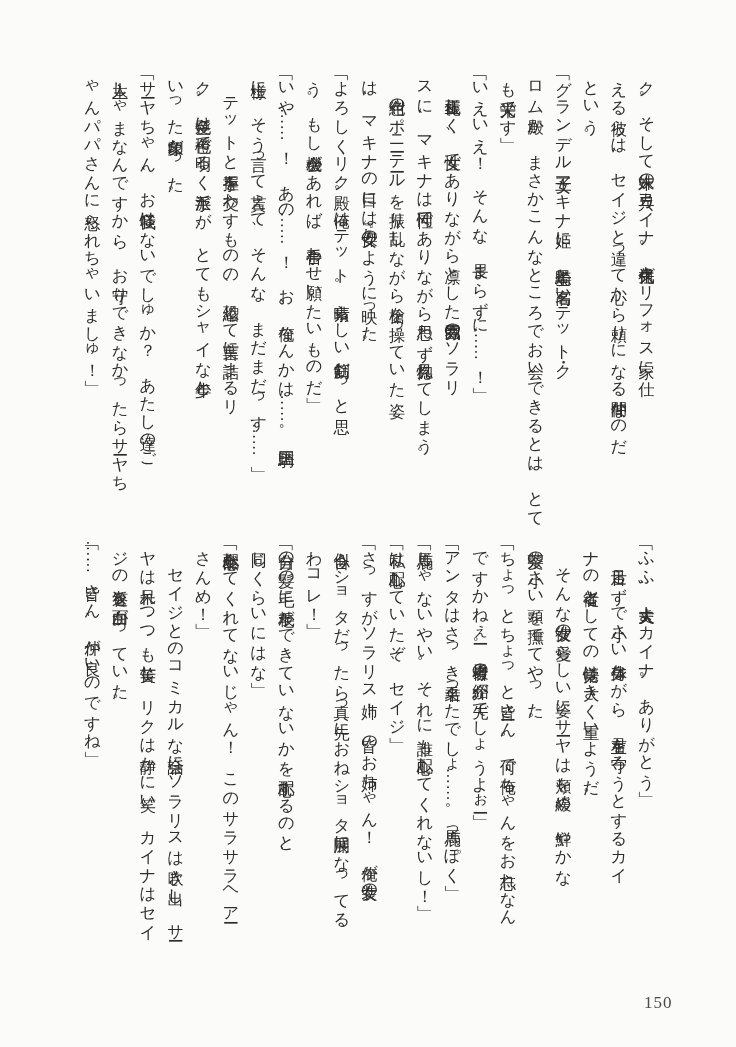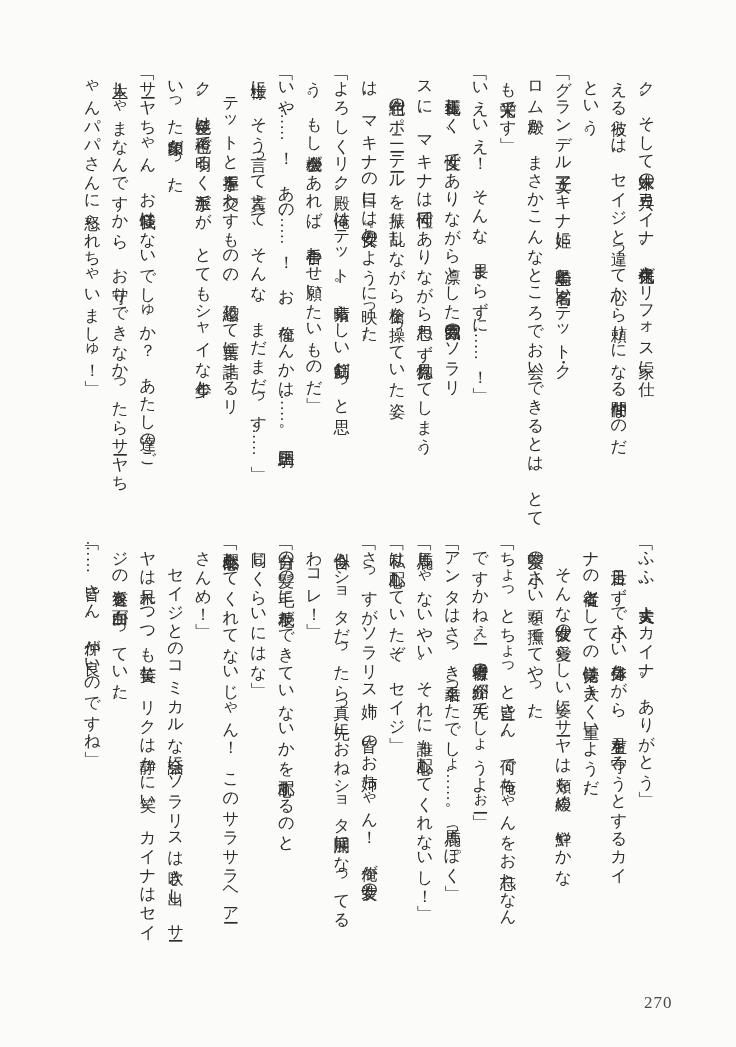--- a/index.html
+++ b/index.html
@@ -87,14 +87,14 @@
       <div class="tline">わコレ！」</div>
       <div class="tline">「自分の髪の毛に枝毛ができていないかを心配するのと、</div>
       <div class="tline">同じくらいにはな」</div>
       <div class="tline">「全然心配してくれてないじゃん！　このサラサラヘアー</div>
       <div class="tline">さんめ！」</div>
       <div class="tline">　セイジとのコミカルな会話にソラリスは吹き出し、サー</div>
       <div class="tline">ヤは呆れつつも苦笑し、リクは静かに笑い、カイナはセイ</div>
       <div class="tline">ジの返答を面白がっていた。</div>
       <div class="tline">「……皆さん、仲が良いのですね」</div>
     </div>
-  <div class="page-number">270</div>
+  <div class="page-number">150</div>
 </div>
 
 </body></html>

